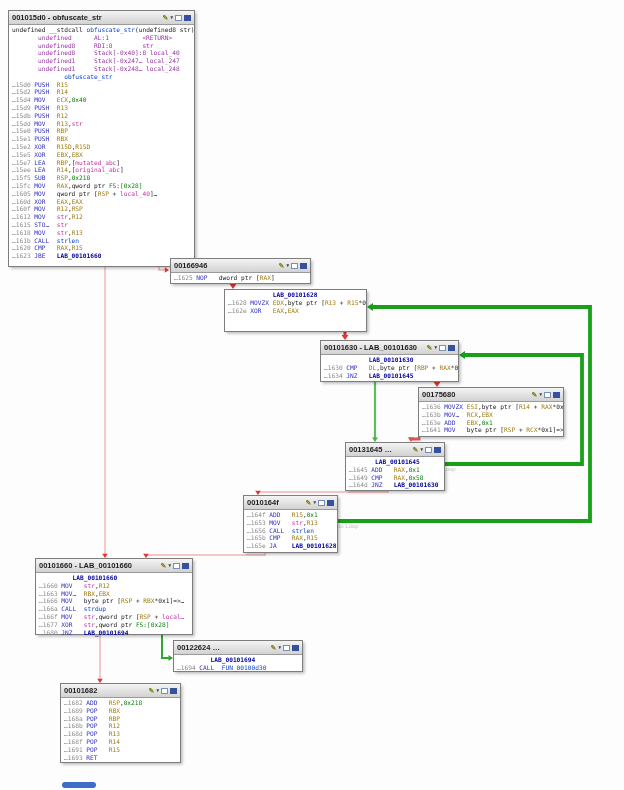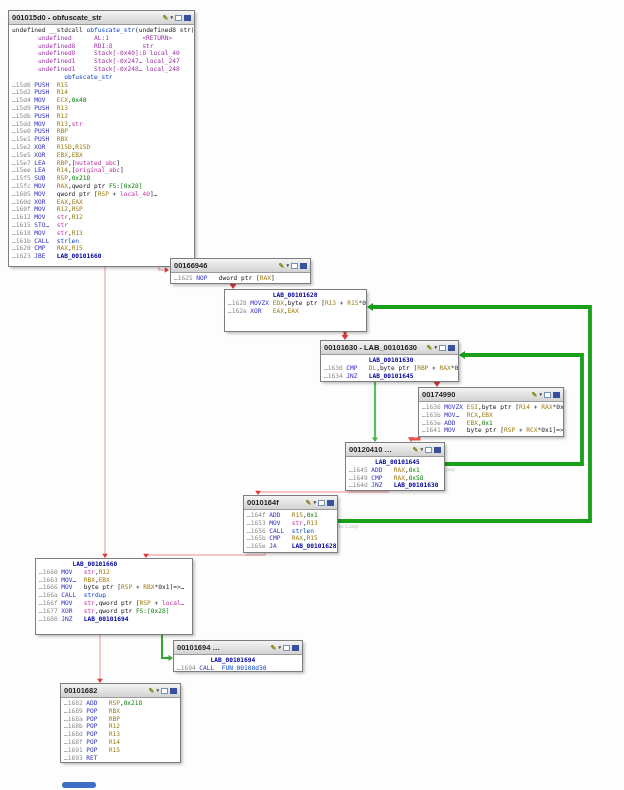--- a/index.html
+++ b/index.html
@@ -160,38 +160,38 @@
           </span>
         </div>
         <div class="bb">
           <div class="ln"><span style="color: rgb(0, 0, 155); font-weight: 700;">            LAB_00101630</span></div>
           <div class="ln"><span style="color: rgb(138, 138, 138);">…1630 </span><span style="color: rgb(47, 47, 194);">CMP   </span><span style="color: rgb(156, 124, 16);">DL</span><span style="color: rgb(28, 28, 28);">,byte ptr [</span><span style="color: rgb(156, 124, 16);">RBP</span><span style="color: rgb(28, 28, 28);"> + </span><span style="color: rgb(156, 124, 16);">RAX</span><span style="color: rgb(28, 28, 28);">*0x1]…</span></div>
           <div class="ln"><span style="color: rgb(138, 138, 138);">…1634 </span><span style="color: rgb(47, 47, 194);">JNZ   </span><span style="color: rgb(0, 0, 155); font-weight: 700;">LAB_00101645</span></div>
         </div>
       </div>
       <div class="block" style="left: 418px; top: 387px; width: 146px; height: 50px;">
         <div class="bh">
-          <span class="ttl">00174990</span>
+          <span class="ttl">00175680</span>
           <span class="icons">
             <span class="ic ic-edit">✎</span>
             <span class="ic ic-caret">▾</span>
             <span class="ic ic-win"></span>
             <span class="ic ic-nav"></span>
           </span>
         </div>
         <div class="bb">
           <div class="ln"><span style="color: rgb(138, 138, 138);">…1636 </span><span style="color: rgb(47, 47, 194);">MOVZX </span><span style="color: rgb(156, 124, 16);">ESI</span><span style="color: rgb(28, 28, 28);">,byte ptr [</span><span style="color: rgb(156, 124, 16);">R14</span><span style="color: rgb(28, 28, 28);"> + </span><span style="color: rgb(156, 124, 16);">RAX</span><span style="color: rgb(28, 28, 28);">*0x…</span></div>
           <div class="ln"><span style="color: rgb(138, 138, 138);">…163b </span><span style="color: rgb(47, 47, 194);">MOV…  </span><span style="color: rgb(156, 124, 16);">RCX</span><span style="color: rgb(28, 28, 28);">,</span><span style="color: rgb(156, 124, 16);">EBX</span></div>
           <div class="ln"><span style="color: rgb(138, 138, 138);">…163e </span><span style="color: rgb(47, 47, 194);">ADD   </span><span style="color: rgb(156, 124, 16);">EBX</span><span style="color: rgb(28, 28, 28);">,</span><span style="color: rgb(8, 127, 8);">0x1</span></div>
           <div class="ln"><span style="color: rgb(138, 138, 138);">…1641 </span><span style="color: rgb(47, 47, 194);">MOV   </span><span style="color: rgb(28, 28, 28);">byte ptr [</span><span style="color: rgb(156, 124, 16);">RSP</span><span style="color: rgb(28, 28, 28);"> + </span><span style="color: rgb(156, 124, 16);">RCX</span><span style="color: rgb(28, 28, 28);">*0x1]=&gt;…</span></div>
         </div>
       </div>
       <div class="block" style="left: 345px; top: 442px; width: 100px; height: 49px;">
         <div class="bh">
-          <span class="ttl">00120410 …</span>
+          <span class="ttl">00131645 …</span>
           <span class="icons">
             <span class="ic ic-edit">✎</span>
             <span class="ic ic-caret">▾</span>
             <span class="ic ic-win"></span>
             <span class="ic ic-nav"></span>
           </span>
         </div>
         <div class="bb">
           <div class="ln"><span style="color: rgb(0, 0, 155); font-weight: 700;">       LAB_00101645</span></div>
           <div class="ln"><span style="color: rgb(138, 138, 138);">…1645 </span><span style="color: rgb(47, 47, 194);">ADD   </span><span style="color: rgb(156, 124, 16);">RAX</span><span style="color: rgb(28, 28, 28);">,</span><span style="color: rgb(8, 127, 8);">0x1</span></div>
@@ -211,34 +211,43 @@
         </div>
         <div class="bb">
           <div class="ln"><span style="color: rgb(138, 138, 138);">…164f </span><span style="color: rgb(47, 47, 194);">ADD   </span><span style="color: rgb(156, 124, 16);">R15</span><span style="color: rgb(28, 28, 28);">,</span><span style="color: rgb(8, 127, 8);">0x1</span></div>
           <div class="ln"><span style="color: rgb(138, 138, 138);">…1653 </span><span style="color: rgb(47, 47, 194);">MOV   </span><span style="color: rgb(196, 52, 164);">str</span><span style="color: rgb(28, 28, 28);">,</span><span style="color: rgb(156, 124, 16);">R13</span></div>
           <div class="ln"><span style="color: rgb(138, 138, 138);">…1656 </span><span style="color: rgb(47, 47, 194);">CALL  </span><span style="color: rgb(10, 70, 207);">strlen</span></div>
           <div class="ln"><span style="color: rgb(138, 138, 138);">…165b </span><span style="color: rgb(47, 47, 194);">CMP   </span><span style="color: rgb(156, 124, 16);">RAX</span><span style="color: rgb(28, 28, 28);">,</span><span style="color: rgb(156, 124, 16);">R15</span></div>
           <div class="ln"><span style="color: rgb(138, 138, 138);">…165e </span><span style="color: rgb(47, 47, 194);">JA    </span><span style="color: rgb(0, 0, 155); font-weight: 700;">LAB_00101628</span></div>
         </div>
       </div>
       <div class="block" style="left: 35px; top: 558px; width: 158px; height: 77px;">
+        <div class="bh">
+          <span class="ttl">00101660 - LAB_00101660</span>
+          <span class="icons">
+            <span class="ic ic-edit">✎</span>
+            <span class="ic ic-caret">▾</span>
+            <span class="ic ic-win"></span>
+            <span class="ic ic-nav"></span>
+          </span>
+        </div>
         <div class="bb">
           <div class="ln"><span style="color: rgb(0, 0, 155); font-weight: 700;">         LAB_00101660</span></div>
           <div class="ln"><span style="color: rgb(138, 138, 138);">…1660 </span><span style="color: rgb(47, 47, 194);">MOV   </span><span style="color: rgb(196, 52, 164);">str</span><span style="color: rgb(28, 28, 28);">,</span><span style="color: rgb(156, 124, 16);">R12</span></div>
           <div class="ln"><span style="color: rgb(138, 138, 138);">…1663 </span><span style="color: rgb(47, 47, 194);">MOV…  </span><span style="color: rgb(156, 124, 16);">RBX</span><span style="color: rgb(28, 28, 28);">,</span><span style="color: rgb(156, 124, 16);">EBX</span></div>
           <div class="ln"><span style="color: rgb(138, 138, 138);">…1666 </span><span style="color: rgb(47, 47, 194);">MOV   </span><span style="color: rgb(28, 28, 28);">byte ptr [</span><span style="color: rgb(156, 124, 16);">RSP</span><span style="color: rgb(28, 28, 28);"> + </span><span style="color: rgb(156, 124, 16);">RBX</span><span style="color: rgb(28, 28, 28);">*0x1]=&gt;…</span></div>
           <div class="ln"><span style="color: rgb(138, 138, 138);">…166a </span><span style="color: rgb(47, 47, 194);">CALL  </span><span style="color: rgb(10, 70, 207);">strdup</span></div>
           <div class="ln"><span style="color: rgb(138, 138, 138);">…166f </span><span style="color: rgb(47, 47, 194);">MOV   </span><span style="color: rgb(196, 52, 164);">str</span><span style="color: rgb(28, 28, 28);">,qword ptr [</span><span style="color: rgb(156, 124, 16);">RSP</span><span style="color: rgb(28, 28, 28);"> + </span><span style="color: rgb(196, 52, 164);">local…</span></div>
           <div class="ln"><span style="color: rgb(138, 138, 138);">…1677 </span><span style="color: rgb(47, 47, 194);">XOR   </span><span style="color: rgb(196, 52, 164);">str</span><span style="color: rgb(28, 28, 28);">,qword ptr </span><span style="color: rgb(8, 127, 8);">FS:[0x28]</span></div>
           <div class="ln"><span style="color: rgb(138, 138, 138);">…1680 </span><span style="color: rgb(47, 47, 194);">JNZ   </span><span style="color: rgb(0, 0, 155); font-weight: 700;">LAB_00101694</span></div>
         </div>
       </div>
       <div class="block" style="left: 173px; top: 640px; width: 130px; height: 32px;">
         <div class="bh">
-          <span class="ttl">00101694 …</span>
+          <span class="ttl">00122624 …</span>
           <span class="icons">
             <span class="ic ic-edit">✎</span>
             <span class="ic ic-caret">▾</span>
             <span class="ic ic-win"></span>
             <span class="ic ic-nav"></span>
           </span>
         </div>
         <div class="bb">
           <div class="ln"><span style="color: rgb(0, 0, 155); font-weight: 700;">         LAB_00101694</span></div>
           <div class="ln"><span style="color: rgb(138, 138, 138);">…1694 </span><span style="color: rgb(47, 47, 194);">CALL  </span><span style="color: rgb(10, 70, 207);">FUN_00100d30</span></div>

